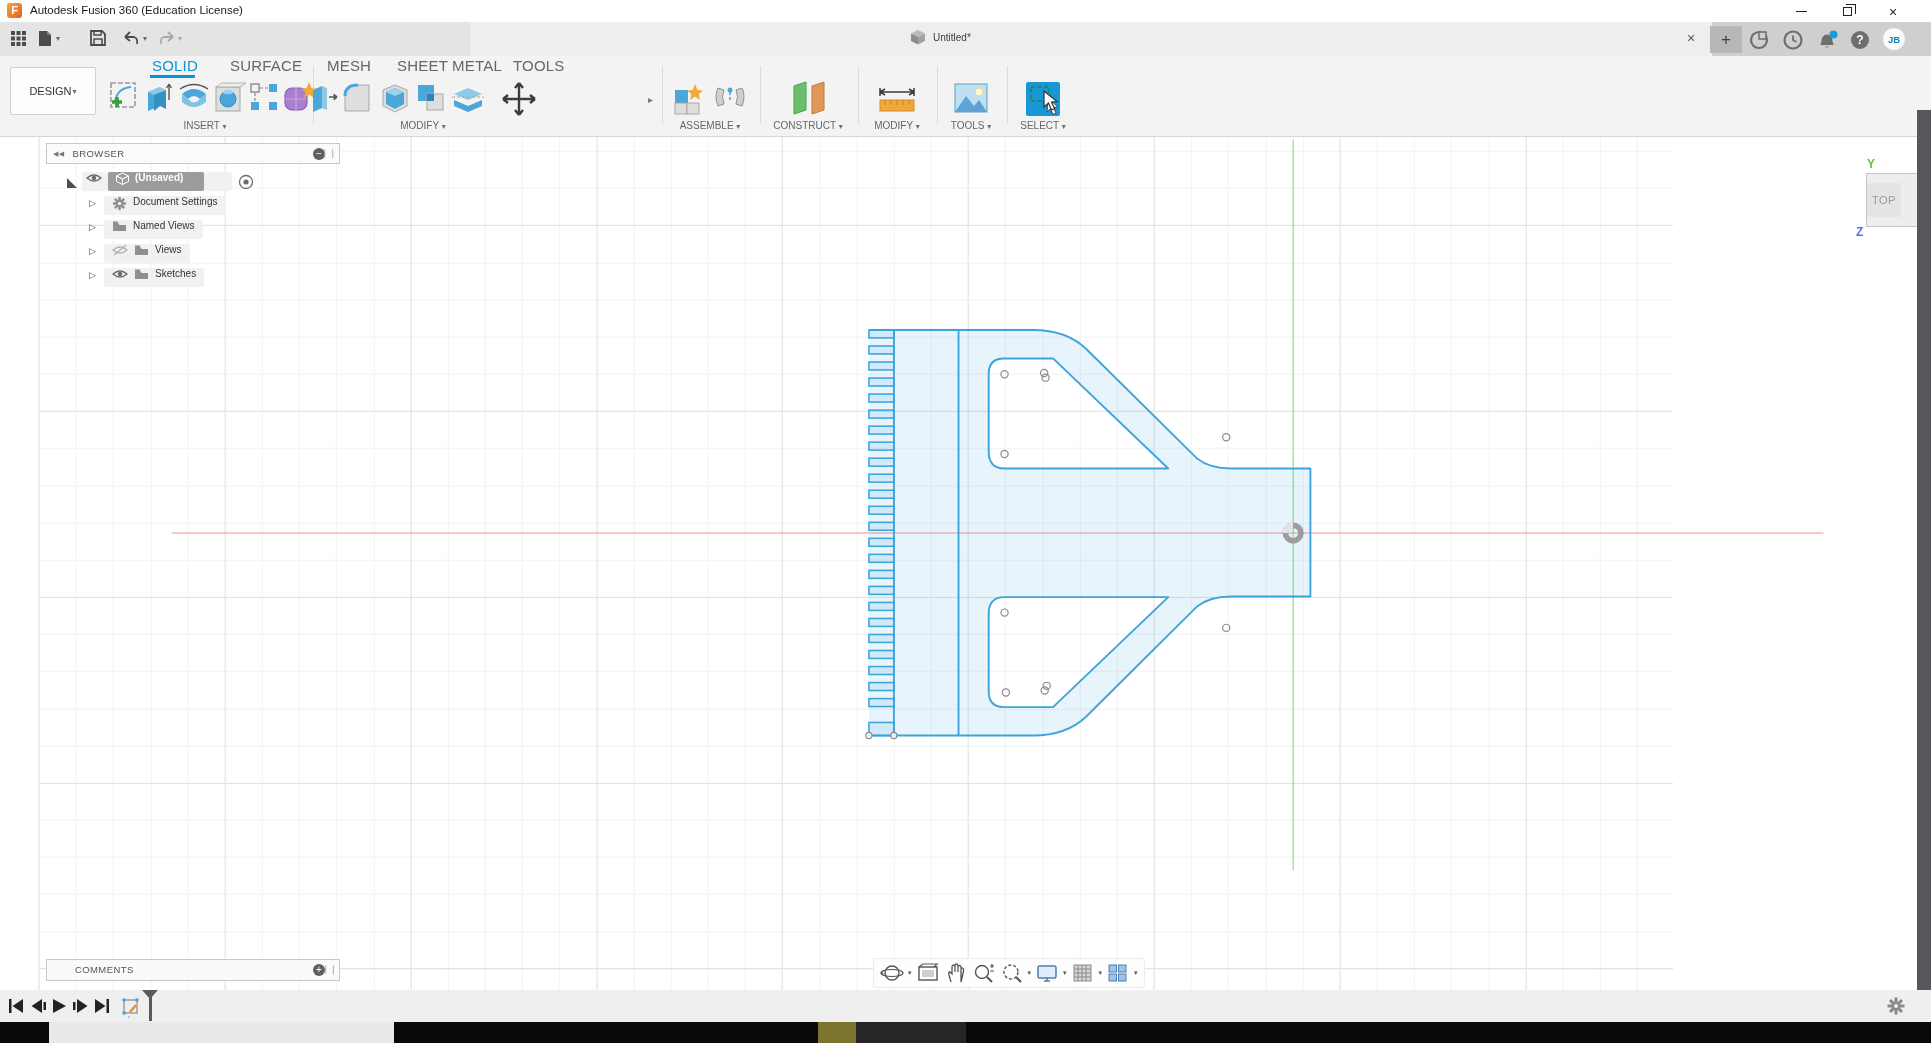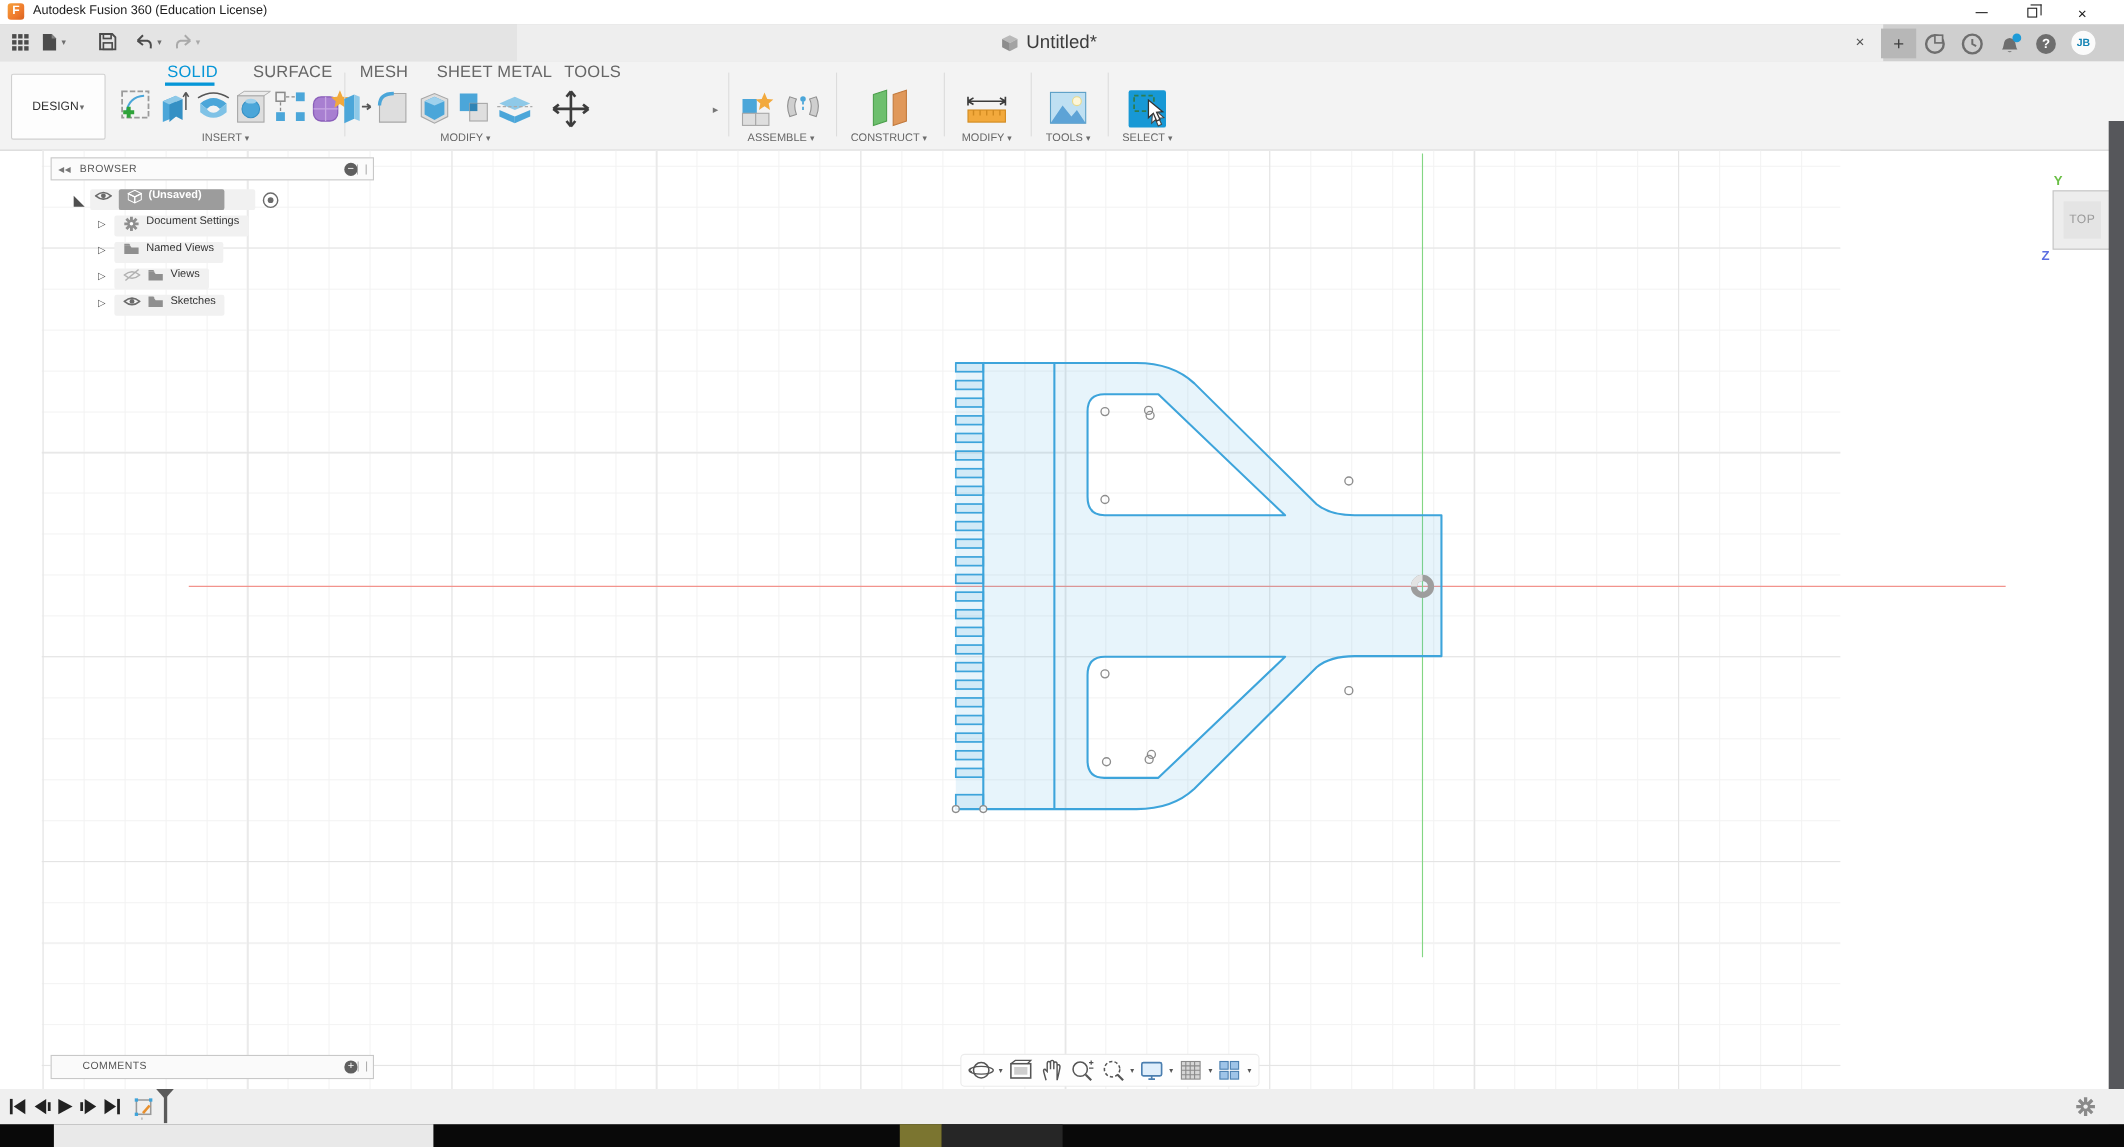--- a/index.html
+++ b/index.html
@@ -22,32 +22,32 @@
      border:1.4px solid #222; border-left:none; border-bottom:none; }
   #win-close .x { font-size:14px; color:#222; line-height:14px; }
 
   
   #appbar { left:0; top:22px; width:1931px; height:34px; background:#cfcfcf; }
   #appbar-left { left:0; top:0; width:470px; height:34px; background:#e4e4e4; }
   .qicon { top:8px; color:#4c4c4c; }
   .caret { font-size:8px; color:#6d6d6d; }
   #doc-tab { left:470px; top:0; width:1242px; height:34px; background:#eeeeee; }
   #doc-tab-content { left:440px; top:7px; display:flex; align-items:center; gap:7px; }
-  #doc-tab-label { font-size:17px; color:#3c3c3c; }
+  #doc-tab-label { font-size:10px; color:#3c3c3c; }
   #tab-close { left:1212px; top:8px; font-size:14px; color:#555; width:18px; text-align:center; }
   #tab-add { left:1710px; top:4px; width:32px; height:27px; background:#b7b7b7;
      display:flex; align-items:center; justify-content:center; font-size:17px; color:#3f3f3f; }
   .ricon { top:7px; width:22px; height:22px; }
   #avatar { left:1882px; top:5px; width:24px; height:24px; border-radius:50%; background:#fbfbfb;
      border:1px solid #cfcfcf; font-size:9.5px; color:#1383b4; font-weight:bold;
      display:flex; align-items:center; justify-content:center; }
 
   
   #ribbon { left:0; top:56px; width:1931px; height:81px; background:#f3f3f3; border-bottom:1px solid #d5d5d5; }
-  #design-btn { left:10px; top:11px; width:86px; height:60px; background:#fdfdfd; border:1px solid #d0d0d0;
+  #design-btn { left:10px; top:11px; width:86px; height:48px; background:#fdfdfd; border:1px solid #d0d0d0;
      border-radius:2px; display:flex; align-items:center; justify-content:center; gap:1px;
      font-size:11px; color:#333; }
   .rtab { top:0px; height:22px; font-size:15px; color:#666; letter-spacing:.2px; line-height:20px; }
   .rtab.active { color:#0696d7; }
   #tab-underline { left:150px; top:19px; width:45px; height:3px; background:#0696d7; }
   .gsep { top:10px; width:1px; height:58px; background:#dcdcdc; }
   .grouplabel { top:64px; font-size:10px; color:#666; text-align:center; }
   .toolicon { top:24px; }
   svg { display:block; }
 
@@ -75,21 +75,21 @@
   #root-tri { position:absolute; left:21px; top:8px; width:0; height:0;
      border-bottom:10px solid #4f4f4f; border-right:10px solid transparent; }
   #root-chip-dark { background:#9c9c9c; color:#fff; font-weight:bold; }
 
   
   #comments { left:8px; top:822px; width:294px; height:22px; background:#fafafa; border:1px solid #c8c8c8; }
   #comments-label { left:28px; top:4px; font-size:9.5px; color:#555; letter-spacing:.4px; }
 
   
   #viewcube-face { left:1828px; top:36px; width:54px; height:54px; background:#ededed;
-     border:1px solid #c4c4c4; display:flex; align-items:center; justify-content:center; }
+     border:1px solid #c4c4c4; display:flex; align-items:center; justify-content:flex-start; }
   #viewcube-face .inner { width:34px; height:34px; background:#e4e4e4; display:flex;
      align-items:center; justify-content:center; font-size:11px; color:#9a9a9a; letter-spacing:.5px; }
   .axislabel { font-size:12px; font-weight:bold; }
 
   
   #navbar { left:836px; top:822px; height:28px; background:#fefefe; border-radius:3px;
      display:flex; align-items:center; padding:0 6px; gap:4px; box-shadow:0 0 0 1px #ebebeb; }
   .navcaret { font-size:7px; color:#555; }
 
   

